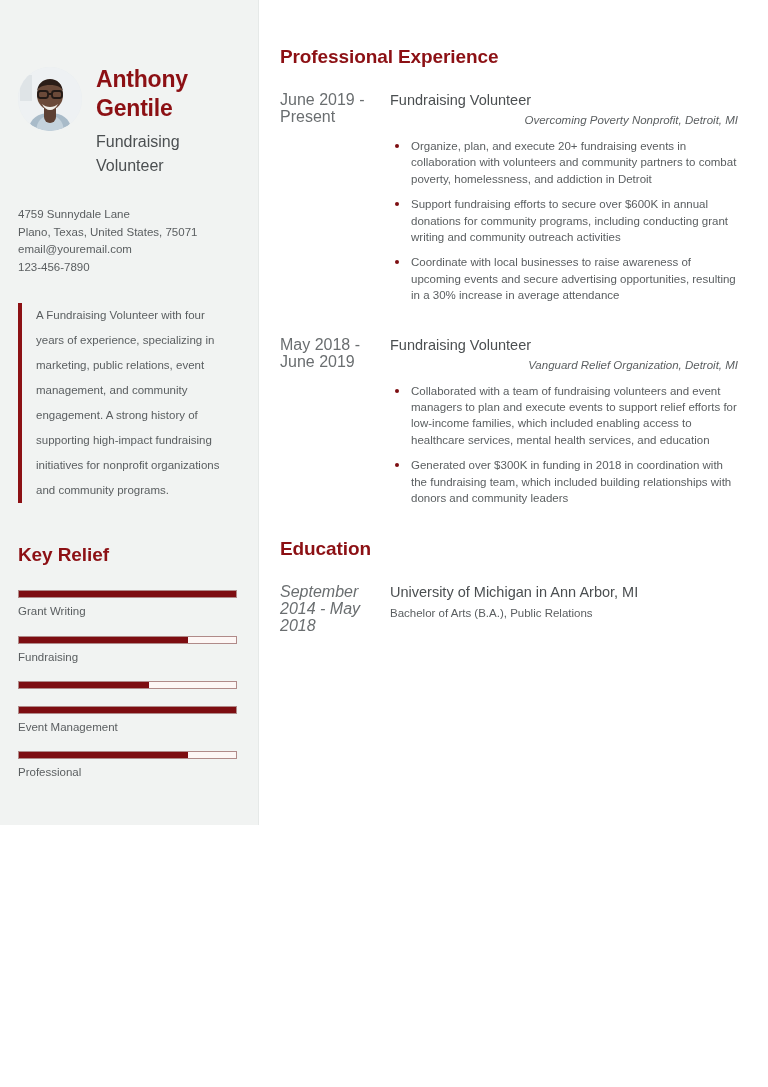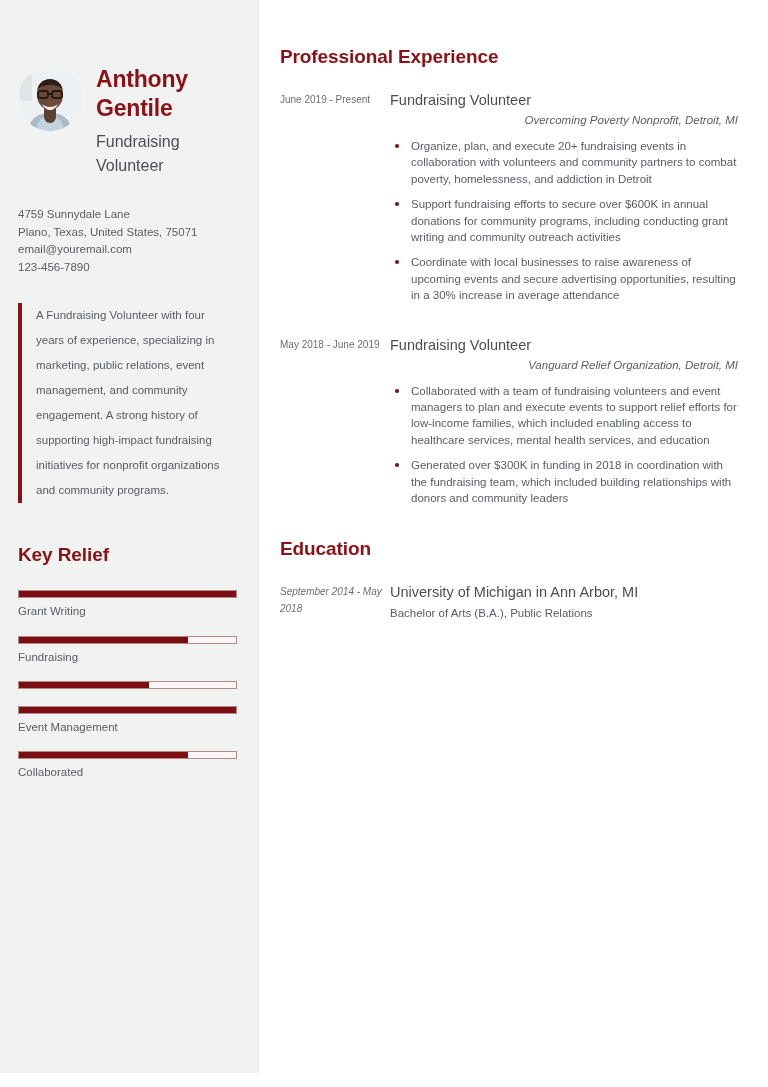--- a/index.html
+++ b/index.html
@@ -5,21 +5,21 @@
   * { box-sizing: border-box; margin: 0; padding: 0; }
   html, body {
     width: 768px; height: 1087px;
     font-family: "Liberation Sans", sans-serif;
     background: #ffffff;
   }
   .page { position: relative; width: 768px; height: 1087px; display: flex; background: #ffffff; }
 
   
   .sidebar {
-    width: 259px; min-width: 259px; height: 1073px;
+    width: 259px; min-width: 259px; height: 825px;
     background: #f1f3f2;
     border-right: 1px solid #e6e9e8;
     padding: 0 18px;
   }
   .id-block { display: flex; align-items: flex-start; padding-top: 63px; }
   .avatar {
     width: 64px; height: 64px; min-width: 64px; border-radius: 50%;
     overflow: hidden; background: #e9edf0; margin-right: 14px; margin-top: 4px;
   }
   .avatar svg { display: block; }
@@ -62,21 +62,21 @@
 
   
   .main { flex: 1; padding: 46px 30px 12px 21px; }
   .sec-head {
     color: #8c1014; font-size: 19px; font-weight: 700; letter-spacing: -0.1px;
   }
   .entries { margin-top: 22px; }
   .entry { display: flex; margin-bottom: 22px; }
   .entry-date {
     width: 110px; min-width: 110px;
-    color: #6a6e70; font-size: 10px; line-height: 17px; padding-top: 1px;
+    color: #6a6e70; font-size: 16px; line-height: 17px; padding-top: 1px;
   }
   .entry-date.italic { font-style: italic; }
   .entry-body { flex: 1; }
   .entry-role {
     color: #4b4f51; font-size: 14.5px; line-height: 20px; font-weight: 400;
   }
   .entry-org {
     color: #5a5e60; font-size: 11.5px; line-height: 17px;
     font-style: italic; margin-top: 2px; text-align: right;
   }
@@ -165,21 +165,21 @@
         <div class="skill">
           <div class="skill-track">
             <div class="skill-fill" style="width:100%"></div>
           </div>
           <div class="skill-label">Event Management</div>
         </div>
         <div class="skill">
           <div class="skill-track">
             <div class="skill-fill" style="width:78%"></div>
           </div>
-          <div class="skill-label">Collaborated</div>
+          <div class="skill-label">Professional</div>
         </div>
       </div>
 
   </aside>
 
   <main class="main">
 
     <div class="sec-head">Professional Experience</div>
     <div class="entries">
         <div class="entry">

